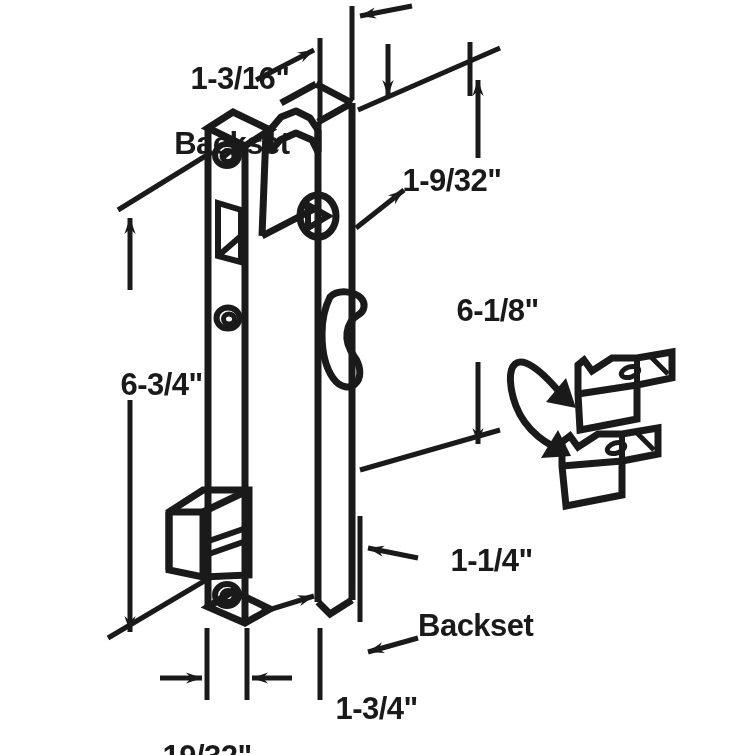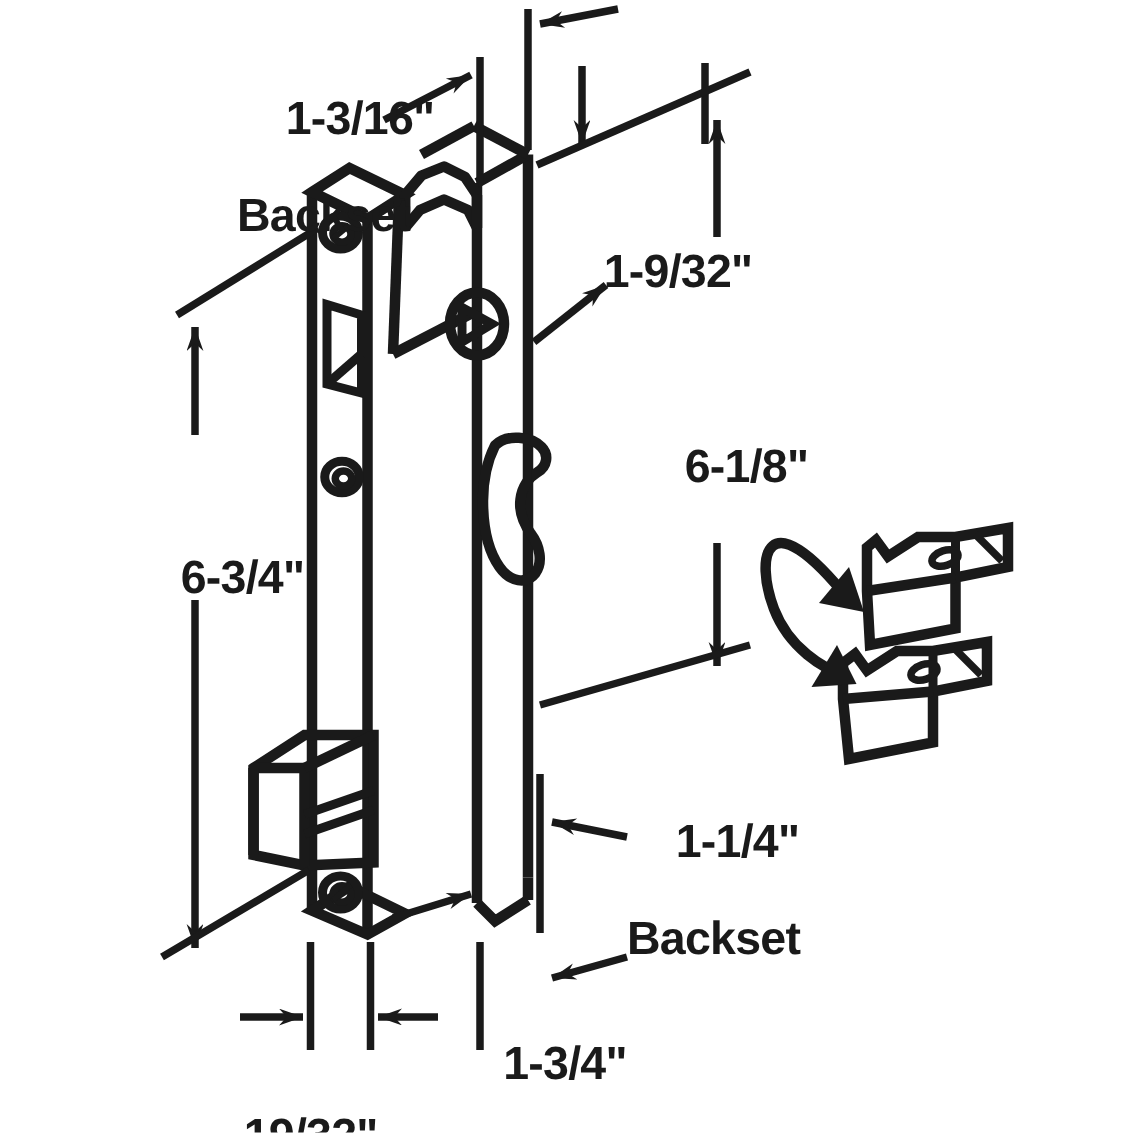--- a/index.html
+++ b/index.html
@@ -31,21 +31,21 @@
     position: absolute;
     font-family: "Liberation Sans", sans-serif;
     font-weight: bold;
     font-size: 31px;
     line-height: 1.05;
     color: #1a1a1a;
     letter-spacing: -0.5px;
     white-space: pre;
     -webkit-font-smoothing: antialiased;
   }
-  .dim-label .l2 { display: block; }
+  .dim-label .l2 { display: block; text-align: right; }
 </style>
 </head>
 <body>
 
 <div id="diagram-root">
 
   <svg id="drawing" viewBox="0 0 755 755">
     <defs>
       <marker id="ah" markerWidth="16" markerHeight="16" refX="13" refY="5.2" orient="auto" markerUnits="userSpaceOnUse">
         <path d="M0.5,0.2 L13,5.2 L0.5,10.2 L4.2,5.2 Z" fill="#1a1a1a"></path>

